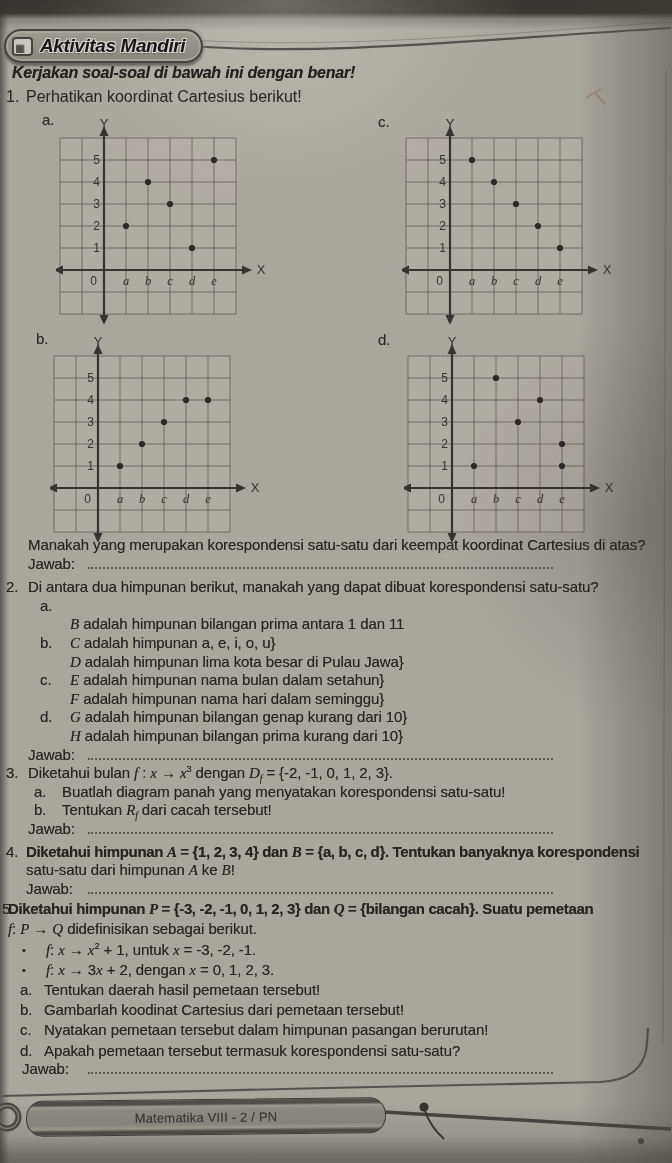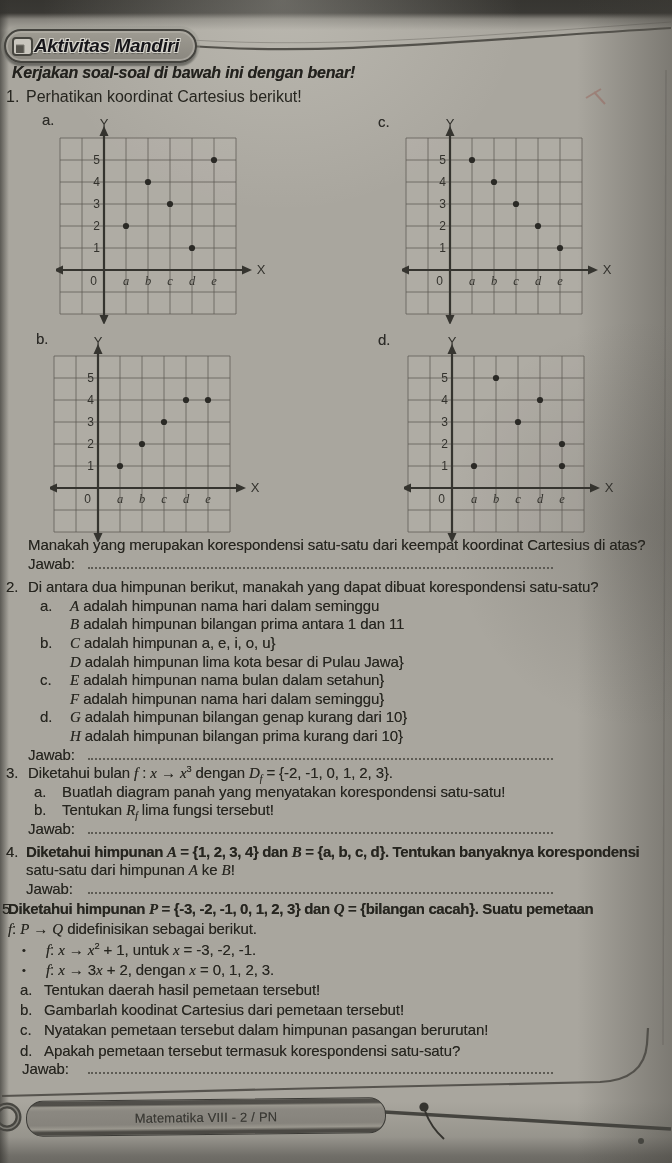--- a/index.html
+++ b/index.html
@@ -10,21 +10,21 @@
       radial-gradient(55% 28% at 42% 0%, rgba(225,223,214,.30), rgba(225,223,214,0) 65%),
       radial-gradient(40% 25% at 95% 45%, rgba(60,58,54,.20), rgba(60,58,54,0) 70%),
       linear-gradient(90deg, rgba(50,49,45,.65) 0px, rgba(50,49,45,0) 9px),
       linear-gradient(270deg, rgba(62,60,55,.42) 0px, rgba(62,60,55,0) 95px),
       linear-gradient(180deg, rgba(48,47,43,.95) 0px, rgba(48,47,43,.92) 13px, rgba(48,47,43,.30) 19px, rgba(48,47,43,0) 30px),
       linear-gradient(0deg, rgba(55,54,50,.55) 0px, rgba(55,54,50,.50) 7px, rgba(55,54,50,.16) 26px, rgba(55,54,50,0) 62px),
       #a9a69e;
   }
   
   .badge{
-    position:absolute;left:4px;top:29px;height:30px;display:flex;align-items:center;gap:1px;
+    position:absolute;left:4px;top:29px;height:30px;display:flex;align-items:center;gap:7px;
     padding:0 16px 0 6px;border-radius:17px;border:2px solid #44433e;
     background:linear-gradient(180deg,#9e9b92,#8a877f);
     box-shadow:0 3px 2px rgba(40,40,38,.45), inset 0 0 0 2px rgba(178,175,167,.65), 0 0 0 3px rgba(150,148,140,.35);
   }
   .badge-label{
     font-weight:bold;font-style:italic;font-size:19px;letter-spacing:-.4px;color:#17161a;
     text-shadow:-1px -1px 0 #d6d4cc,1px -1px 0 #d6d4cc,-1px 1px 0 #d6d4cc,1px 1px 0 #d6d4cc,0 2px 1px rgba(40,40,38,.4);
     white-space:nowrap;
   }
   .instr{position:absolute;left:12px;top:64px;font-weight:bold;font-style:italic;font-size:16px;letter-spacing:-.2px;color:#23221e;white-space:nowrap;text-shadow:0 0 .5px rgba(35,34,30,.6);}
@@ -313,21 +313,20 @@
       <span class="dots"></span>
     </div>
 
     <div class="row mt5">
       <span class="pos l6">2.</span>
       <span class="pos l28">Di antara dua himpunan berikut, manakah yang dapat dibuat korespondensi satu-satu?</span>
     </div>
     <div id="q2-items">
         <div class="row">
           <span class="pos l40">a.</span>
-          <span class="pos l70"><span class="iv">A</span> adalah himpunan nama hari dalam seminggu</span>
         </div>
         <div class="row">
           <span class="pos l70"><span class="iv">B</span> adalah himpunan bilangan prima antara 1 dan 11</span>
         </div>
         <div class="row">
           <span class="pos l40">b.</span>
           <span class="pos l70"><span class="iv">C</span> adalah himpunan a, e, i, o, u}</span>
         </div>
         <div class="row">
           <span class="pos l70"><span class="iv">D</span> adalah himpunan lima kota besar di Pulau Jawa}</span>
@@ -355,21 +354,21 @@
     <div class="row">
       <span class="pos l6">3.</span>
       <span class="pos l28"><span>Diketahui bulan </span><span class="iv">f</span><span> : </span><span class="iv">x</span><span> → </span><span class="iv">x</span><sup>3</sup><span> dengan </span><span class="iv">D</span><sub class="iv">f</sub><span> = {-2, -1, 0, 1, 2, 3}.</span></span>
     </div>
     <div class="row">
       <span class="pos l34">a.</span>
       <span class="pos l62"><span>Buatlah diagram panah yang menyatakan korespondensi satu-satu!</span></span>
     </div>
     <div class="row">
       <span class="pos l34">b.</span>
-      <span class="pos l62"><span>Tentukan </span><span class="iv">R</span><sub class="iv">f</sub><span> lima fungsi tersebut!</span></span>
+      <span class="pos l62"><span>Tentukan </span><span class="iv">R</span><sub class="iv">f</sub><span> dari cacah tersebut!</span></span>
     </div>
     <div class="row">
       <span class="pos l28">Jawab:</span>
       <span class="dots"></span>
     </div>
 
     <div class="row mt4">
       <span class="pos l4 l6">4.</span>
       <span class="pos l26 tight"><span>Diketahui himpunan </span><span class="iv">A</span><span> = {1, 2, 3, 4} dan </span><span class="iv">B</span><span> = {a, b, c, d}. Tentukan banyaknya korespondensi</span></span>
     </div>

